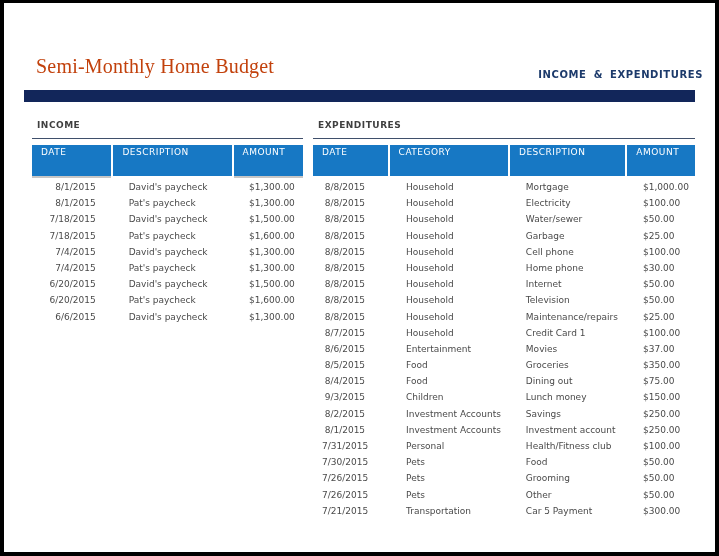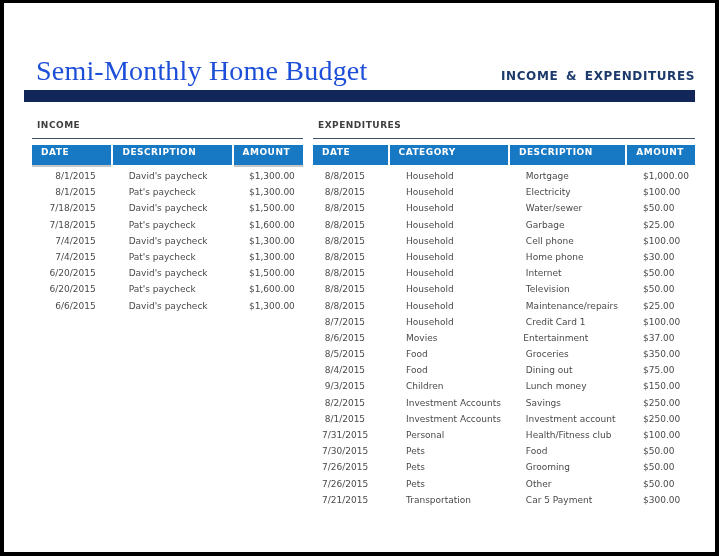--- a/index.html
+++ b/index.html
@@ -9,44 +9,44 @@
     -webkit-font-smoothing:antialiased;
   }
   .page{
     position:absolute;left:4px;top:3px;width:711px;height:549px;
     background:#ffffff;overflow:hidden;
   }
   
   .title{
     position:absolute;left:32px;top:52px;
     font-family:"Liberation Serif", serif;
-    font-size:28px;color:#1d4ed8;letter-spacing:0.2px;
+    font-size:20px;color:#c2410c;letter-spacing:0.2px;
   }
   .tagline{
-    position:absolute;right:20px;top:66px;
-    font-size:12px;font-weight:bold;color:#1c3a6b;letter-spacing:0.6px;
+    position:absolute;right:12px;top:66px;
+    font-size:10px;font-weight:bold;color:#1c3a6b;letter-spacing:0.6px;
     word-spacing:3px;
   }
   .navy-bar{
     position:absolute;left:20px;top:87px;width:671px;height:12px;
     background:#12265a;
   }
   
   .table-section{position:absolute;top:117px;}
   #income{left:28px;width:271px;}
   #expenditures{left:309px;width:382px;}
   .section-label{
     height:14px;padding-left:5px;padding-bottom:4px;
     font-size:9px;font-weight:bold;color:#3f3f3f;letter-spacing:0.5px;
     border-bottom:1px solid #3f4f6b;
   }
   .thead{display:flex;gap:2px;margin-top:6px;}
   .thead .cell{
-    background:#1778c4;color:#ffffff;font-weight:bold;
-    height:20px;line-height:14px;font-size:9px;letter-spacing:0.5px;
+    background:#1778c4;color:#ffffff;font-weight:normal;
+    height:31px;line-height:14px;font-size:9px;letter-spacing:0.5px;
   }
   #income  .thead .c0,
   #income  .thead .c2{box-shadow:0 2px 0 #c6c6c6;}
   .tbody{margin-top:3px;}
   .row{display:flex;gap:16px;height:16.2px;line-height:16.2px;}
   .cell{
     box-sizing:border-box;padding-left:9px;
     font-size:9px;color:#4a4a4a;white-space:nowrap;overflow:hidden;
   }
   
@@ -192,22 +192,22 @@
           <div class="cell c3">$25.00</div>
         </div>
         <div class="row">
           <div class="cell c0">8/7/2015</div>
           <div class="cell c1">Household</div>
           <div class="cell c2">Credit Card 1</div>
           <div class="cell c3">$100.00</div>
         </div>
         <div class="row">
           <div class="cell c0">8/6/2015</div>
+          <div class="cell c1">Entertainment</div>
           <div class="cell c2">Movies</div>
-          <div class="cell c1">Entertainment</div>
           <div class="cell c3">$37.00</div>
         </div>
         <div class="row">
           <div class="cell c0">8/5/2015</div>
           <div class="cell c1">Food</div>
           <div class="cell c2">Groceries</div>
           <div class="cell c3">$350.00</div>
         </div>
         <div class="row">
           <div class="cell c0">8/4/2015</div>

